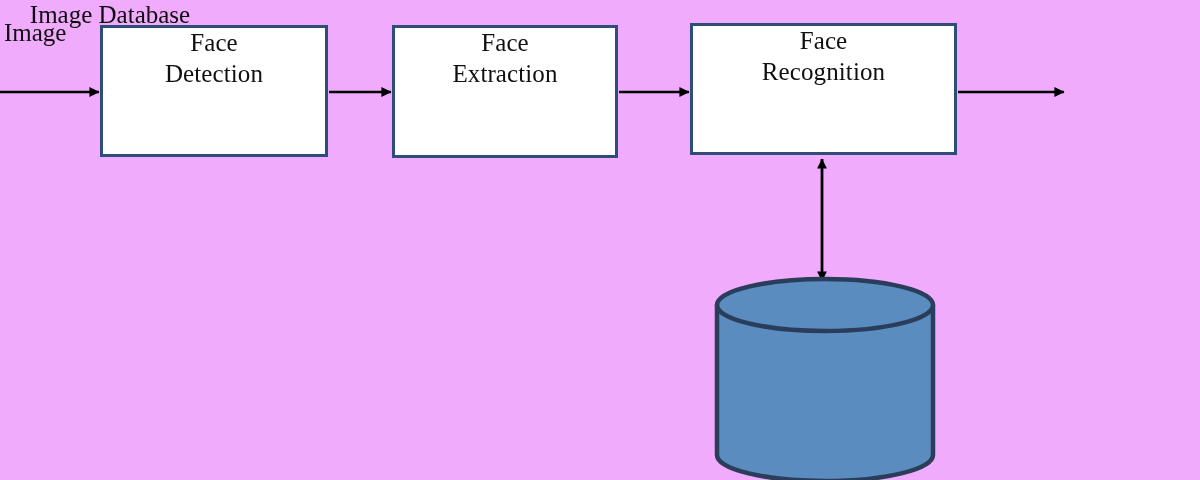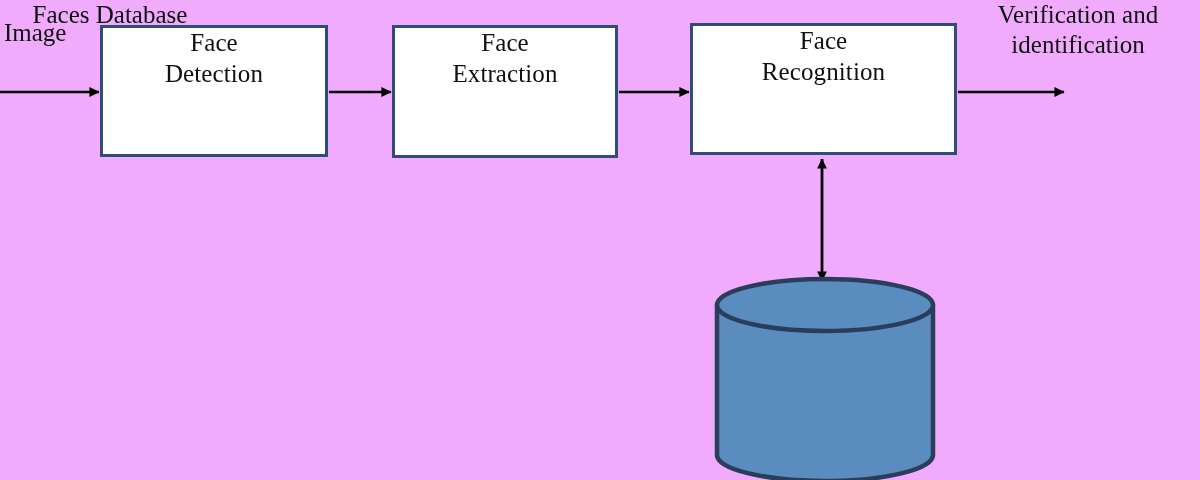--- a/index.html
+++ b/index.html
@@ -108,34 +108,32 @@
     </g>
 
     <g>
       <path d="M717,305 L717,455 A108,26 0 0 0 933,455 L933,305 Z" fill="#5B8CC0" stroke="#2A3E5C" stroke-width="4.5" stroke-linejoin="round"></path>
       <ellipse cx="825" cy="305" rx="108" ry="26" fill="#5B8CC0" stroke="#2A3E5C" stroke-width="4.5"></ellipse>
     </g>
   </svg>
 
   <div class="free-label" id="input-label">Image</div>
 
-  <div class="free-label" id="output-label">Verification and
-identification</div>
 
   <div class="proc-box" style="left:100px; top:25px; width:228px; height:132px;">
     <div class="proc-label">Face
 Detection</div>
   </div>
 
   <div class="proc-box" style="left:392px; top:25px; width:226px; height:133px;">
     <div class="proc-label">Face
 Extraction</div>
   </div>
 
   <div class="proc-box" style="left:690px; top:23px; width:267px; height:132px;">
     <div class="proc-label">Face
 Recognition</div>
   </div>
 
-  <div id="db-label">Faces
+  <div id="db-label">Image
 Database</div>
 
 </div>
 
 </body></html>

